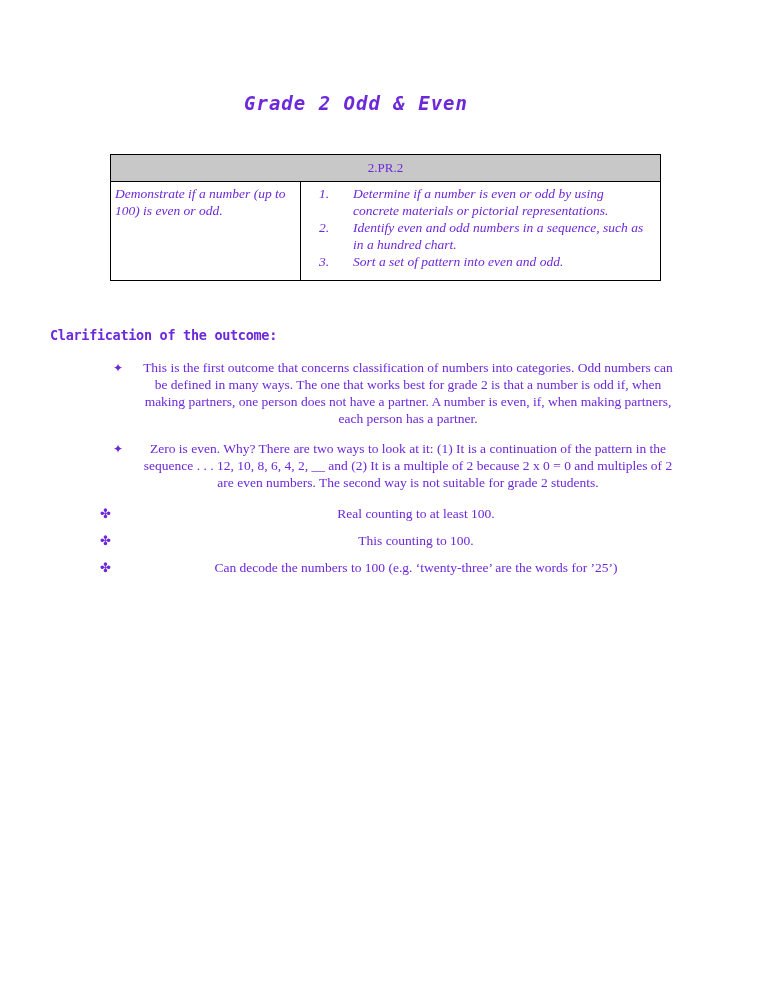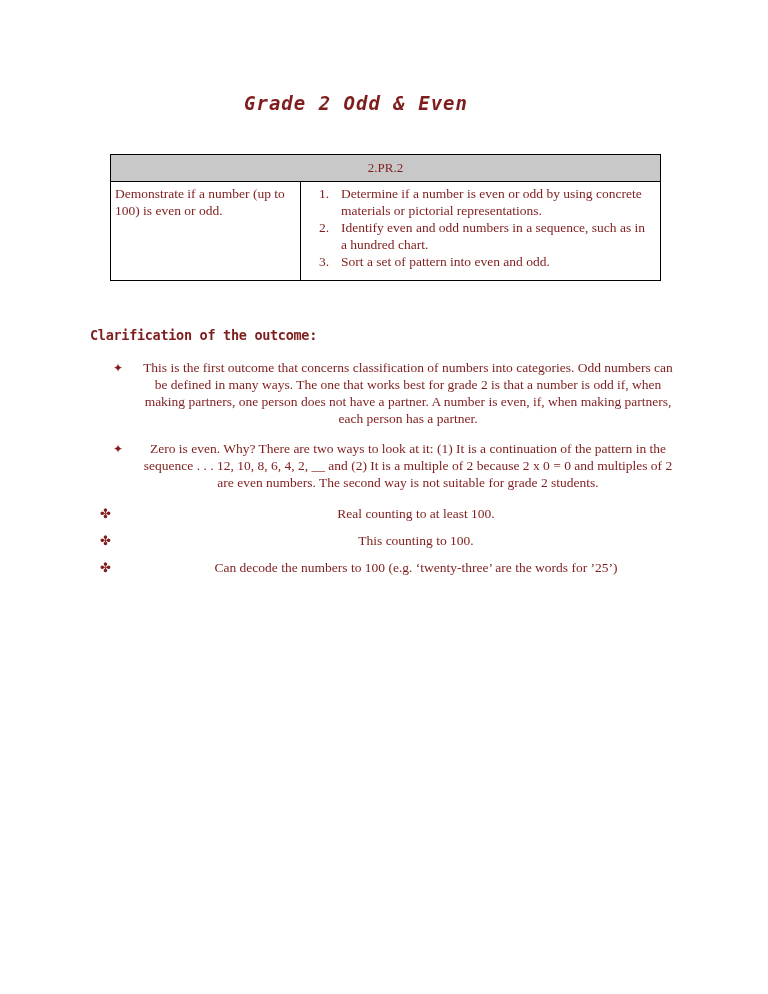--- a/index.html
+++ b/index.html
@@ -5,21 +5,21 @@
   html, body {
     margin: 0;
     padding: 0;
     background: #ffffff;
   }
   .page {
     position: relative;
     width: 712px;
     height: 994px;
     background: #ffffff;
-    color: #7f1d1d;
+    color: #6d28d9;
     font-family: "Liberation Serif", serif;
     overflow: hidden;
   }
   .title {
     margin: 0;
     padding-top: 92px;
     text-align: center;
     font-family: "DejaVu Sans Mono", monospace;
     font-style: italic;
     font-weight: bold;
@@ -37,47 +37,48 @@
     background: #c8c8c8;
     font-weight: normal;
     text-align: center;
     padding: 5px 14px;
     font-size: 13px;
   }
   table.standards td {
     border: 1px solid #000;
     vertical-align: top;
     padding: 3px 5px 10px 4px;
+    font-style: italic;
   }
   td.outcome {
     width: 180px;
     line-height: 17px;
   }
   .ind-row {
     display: flex;
     line-height: 17px;
   }
   .ind-num {
     flex: none;
     width: 20px;
     margin-left: 14px;
   }
   .ind-text {
     flex: 1;
-    margin-left: 2px;
+    margin-left: 14px;
     padding-right: 2px;
   }
   .section-heading {
     margin: 0;
     font-family: "DejaVu Sans Mono", monospace;
     font-weight: bold;
     font-size: 13.5px;
     letter-spacing: -0.3px;
   }
-  #clar-heading { margin: 46px 0 0 90px; }
+  #clar-heading { margin: 46px 0 0 50px; }
   #prior-heading { margin: 24px 0 0 90px; }
   .star-list { margin-top: 16px; }
   .star-item {
     display: flex;
     margin: 0 0 13px 113px;
     width: 566px;
     font-size: 13.5px;
     line-height: 17px;
   }
   .star-marker {

